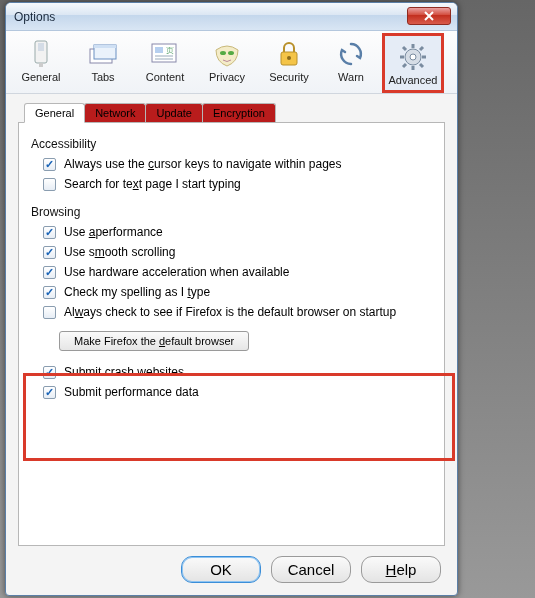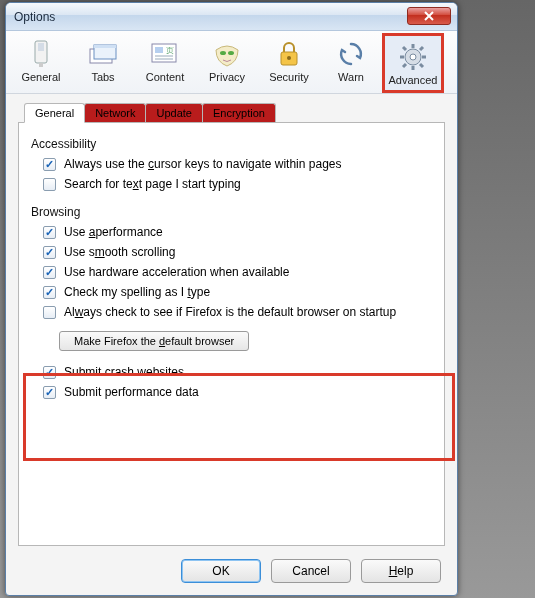--- a/index.html
+++ b/index.html
@@ -109,22 +109,22 @@
     display:inline-block;
   }
   
   .buttons {
     position:absolute; bottom:12px; right:16px;
     display:flex; gap:10px;
   }
   .btn {
     width:80px; padding:4px 0; text-align:center;
     background: linear-gradient(#fafafa,#e4e4e4);
-    border:1px solid #9a9a9a; border-radius:4px;
-    font-size:12px;
+    border:1px solid #9a9a9a; border-radius:11px;
+    font-size:15px;
   }
   .btn.default { border:1px solid #3b8ed8; box-shadow:0 0 0 1px #8ec4f2 inset; }
   .u { text-decoration: underline; }
   
   svg { display:block; }
 </style>
 </head>
 <body>
 
 <div class="shadow-bg"></div>

